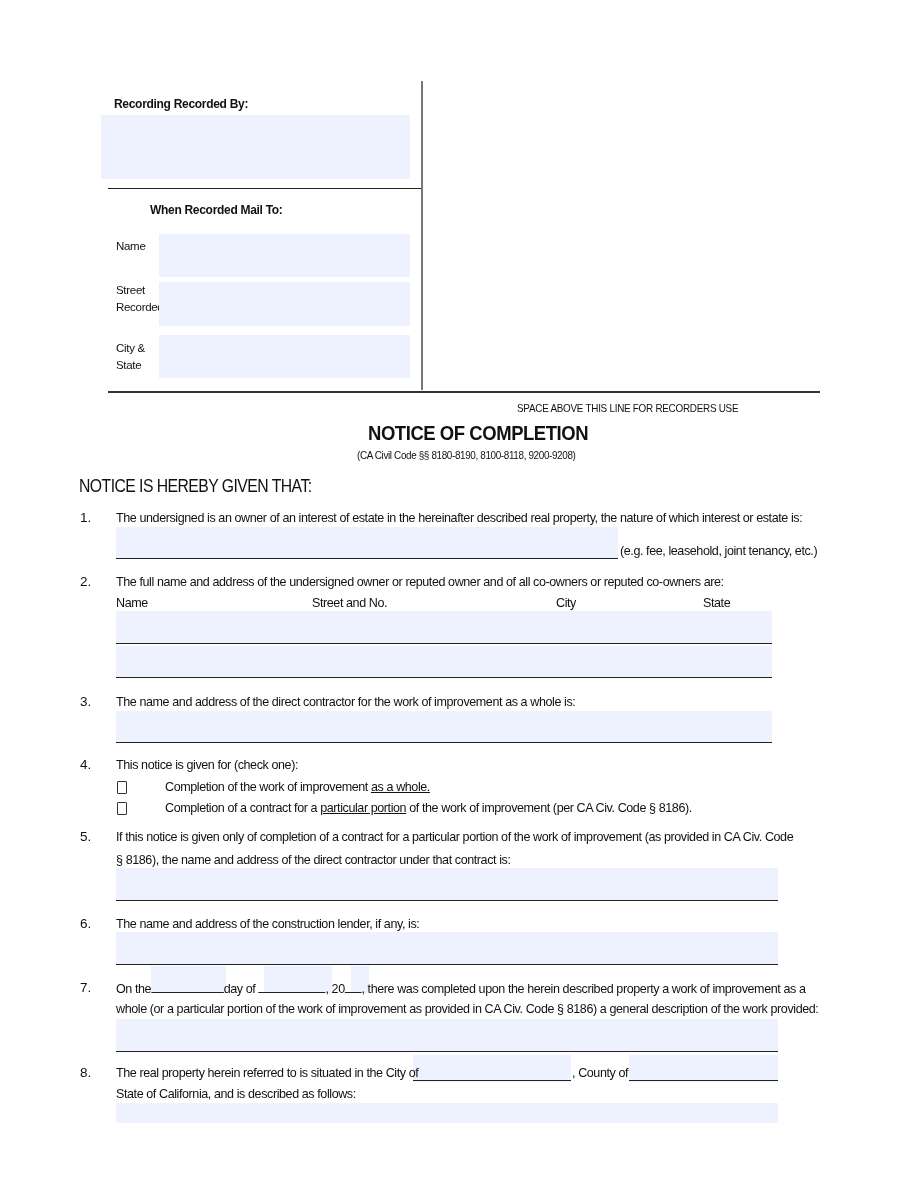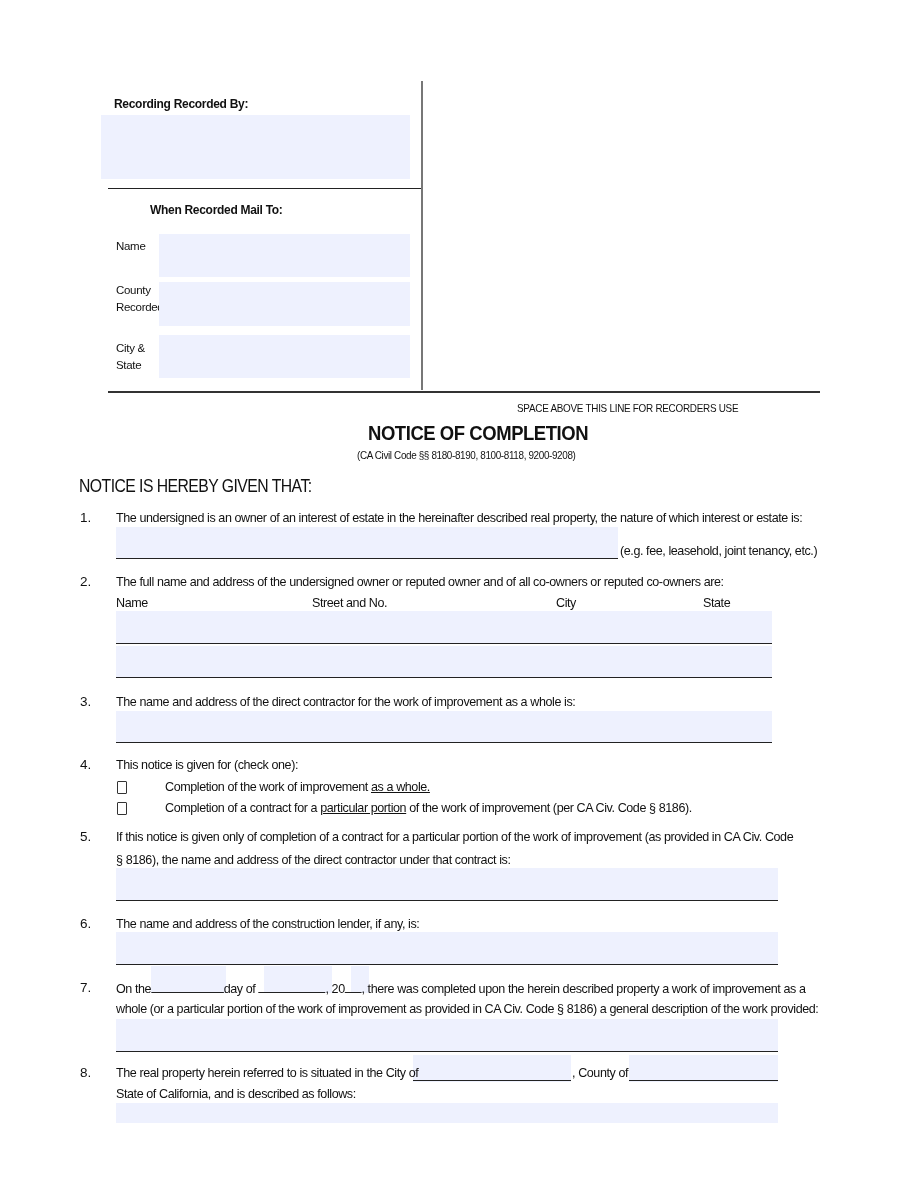--- a/index.html
+++ b/index.html
@@ -28,21 +28,21 @@
 <div class="abs" style="left:108px;top:188px;width:313px;border-top:1.6px solid #222;"></div>
 
 <div class="abs" style="left:421px;top:81px;width:0;height:309px;border-left:2px solid #777;"></div>
 
 <div class="abs lbl-bold" style="left:114px;top:203px;margin-left:36px;">When Recorded Mail To:</div>
 
 <div class="abs lbl-small" style="left:116px;top:238px;">Name</div>
 <div class="field" style="left:159px;top:234px;width:251px;height:43px;"></div>
 
 <div class="abs lbl-small" style="left:116px;top:282px;">
-  <div>County</div>
+  <div>Street</div>
   <div>Recorded</div>
 </div>
 <div class="field" style="left:159px;top:282px;width:251px;height:44px;"></div>
 
 <div class="abs lbl-small" style="left:116px;top:340px;">
   <div>City &amp;</div>
   <div>State</div>
 </div>
 <div class="field" style="left:159px;top:335px;width:251px;height:43px;"></div>
 

